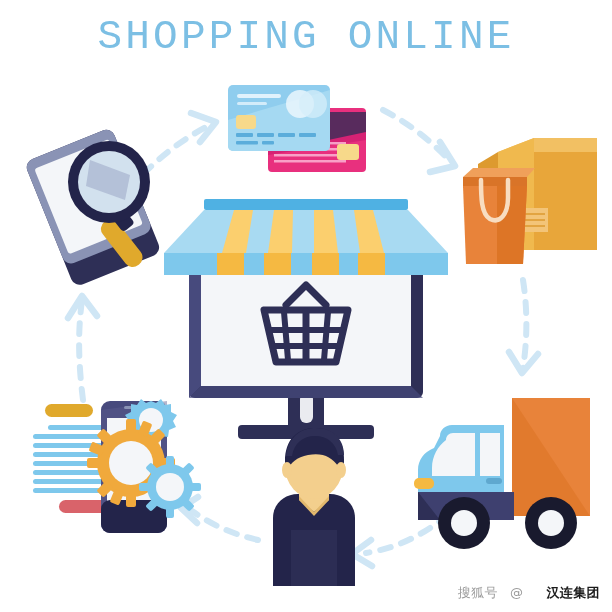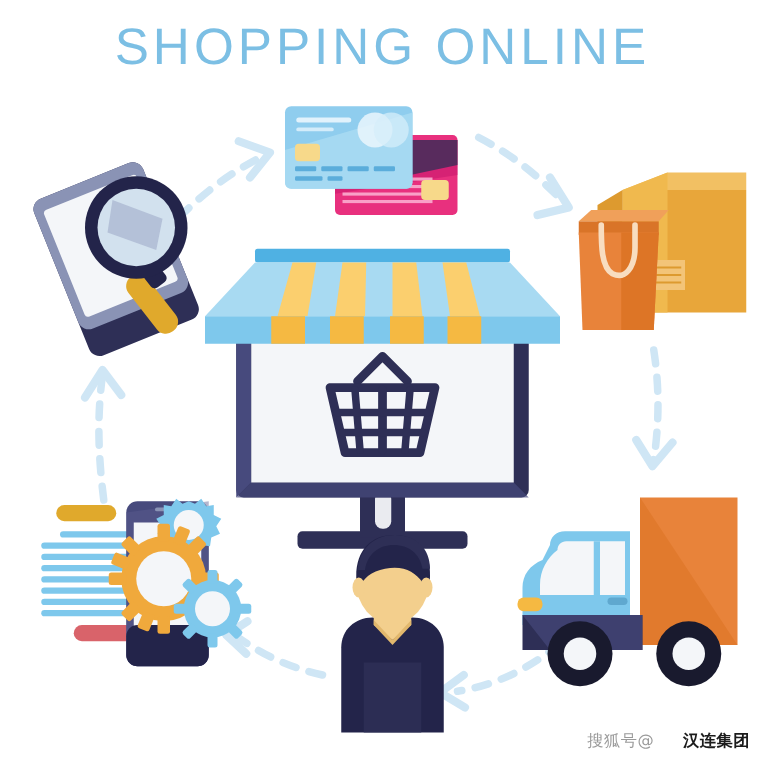--- a/index.html
+++ b/index.html
@@ -17,38 +17,38 @@
     height: 612px;
     background: #ffffff;
     overflow: hidden;
   }
   #title {
     position: absolute;
     top: 14px;
     left: 0;
     width: 612px;
     text-align: center;
-    font-family: Liberation Sans, sans-serif;
+    font-family: Liberation Mono, monospace;
     font-size: 41px;
     letter-spacing: 3.2px;
     font-weight: 300;
     color: #7cbfe4;
     white-space: nowrap;
     -webkit-font-smoothing: antialiased;
   }
   #watermark {
     position: absolute;
     right: 12px;
     bottom: 10px;
     font-size: 13px;
     letter-spacing: 0.4px;
     white-space: nowrap;
     font-family: "DejaVu Sans", sans-serif;
   }
-  #watermark .wm-light { color: #9a9a9a; }
+  #watermark .wm-light { color: #9a9a9a; margin-left: 12px; }
   #watermark .wm-dark  { color: #1b1b1b; font-weight: bold; margin-left: 23px; }
   svg.layer {
     position: absolute;
     top: 0;
     left: 0;
     width: 612px;
     height: 612px;
   }
 </style>
 </head>

